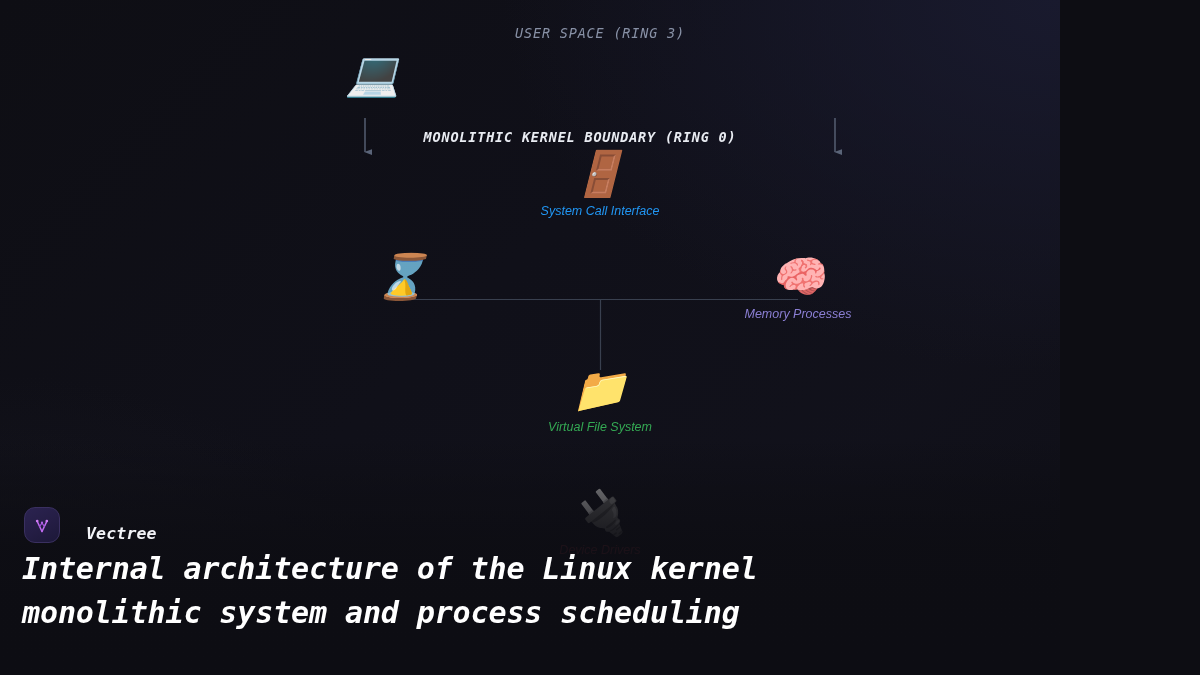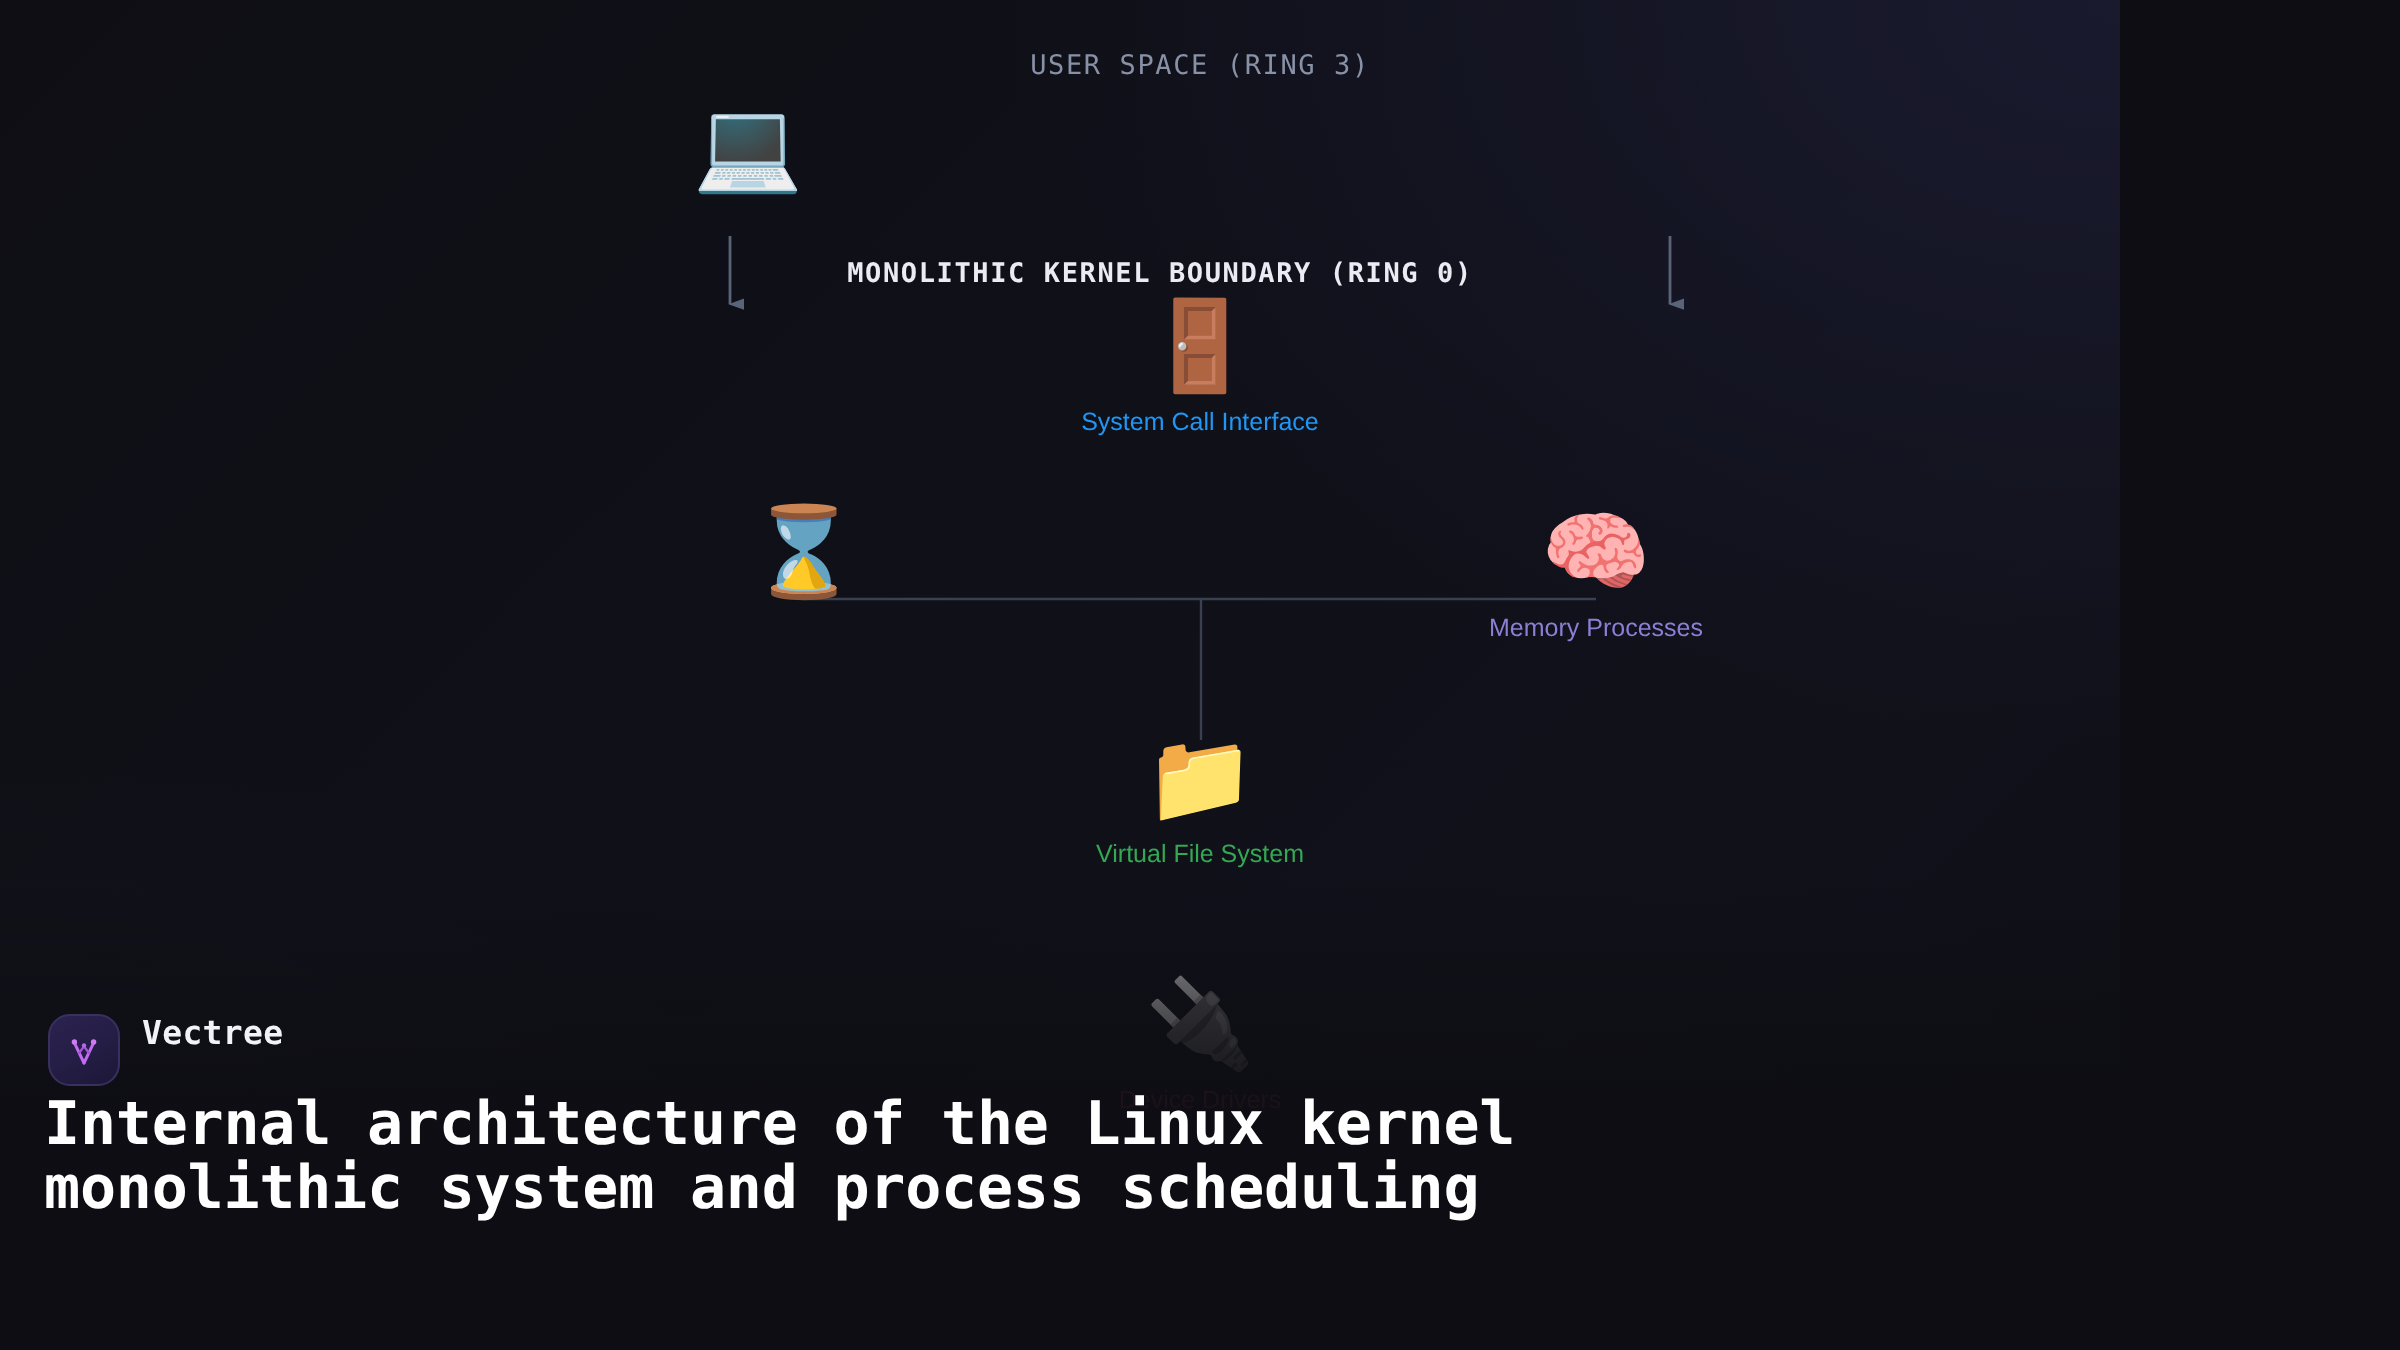--- a/index.html
+++ b/index.html
@@ -10,20 +10,21 @@
   #stage {
     position: relative;
     width: 1060px;
     height: 675px;
     overflow: hidden;
     background:
       radial-gradient(ellipse 900px 600px at 100% 0%, #191a2e 0%, rgba(25,26,46,0) 62%),
       radial-gradient(ellipse 700px 500px at 0% 100%, #16161f 0%, rgba(22,22,31,0) 60%),
       linear-gradient(135deg, #0e0e14 0%, #101019 45%, #14142099 75%, #0f0f17 100%);
     font-family: "Liberation Sans", sans-serif;
+    font-style: italic;
     -webkit-font-smoothing: antialiased;
   }
 
   
   #canvas {
     position: absolute;
     inset: 0;
   }
   #edges {
     position: absolute;
@@ -99,22 +100,22 @@
     left: 0;
     bottom: 0;
     width: 1200px;
     height: 180px;
   }
   #brand-row {
     position: absolute;
     left: 24px;
     top: 12px;
     display: flex;
-    align-items: flex-start;
-    gap: 11px;
+    align-items: flex-end;
+    gap: 26px;
   }
   #brand-logo {
     width: 34px;
     height: 34px;
     border-radius: 11px;
     background: linear-gradient(150deg, #2b2350 0%, #241d44 55%, #1c1838 100%);
     border: 1px solid #3a3060;
     display: flex;
     align-items: center;
     justify-content: center;
@@ -127,21 +128,21 @@
     letter-spacing: 0.01em;
   }
   #headline {
     position: absolute;
     left: 22px;
     top: 52px;
     width: 800px;
     font-family: "DejaVu Sans Mono", "Liberation Mono", monospace;
     font-size: 30px;
     font-weight: bold;
-    line-height: 32px;
+    line-height: 44px;
     color: #ffffff;
     letter-spacing: -0.004em;
   }
   #permalink {
     position: absolute;
     right: 22px;
     bottom: 26px;
     font-family: "DejaVu Sans Mono", "Liberation Mono", monospace;
     font-size: 13.5px;
     color: #7e808c;

